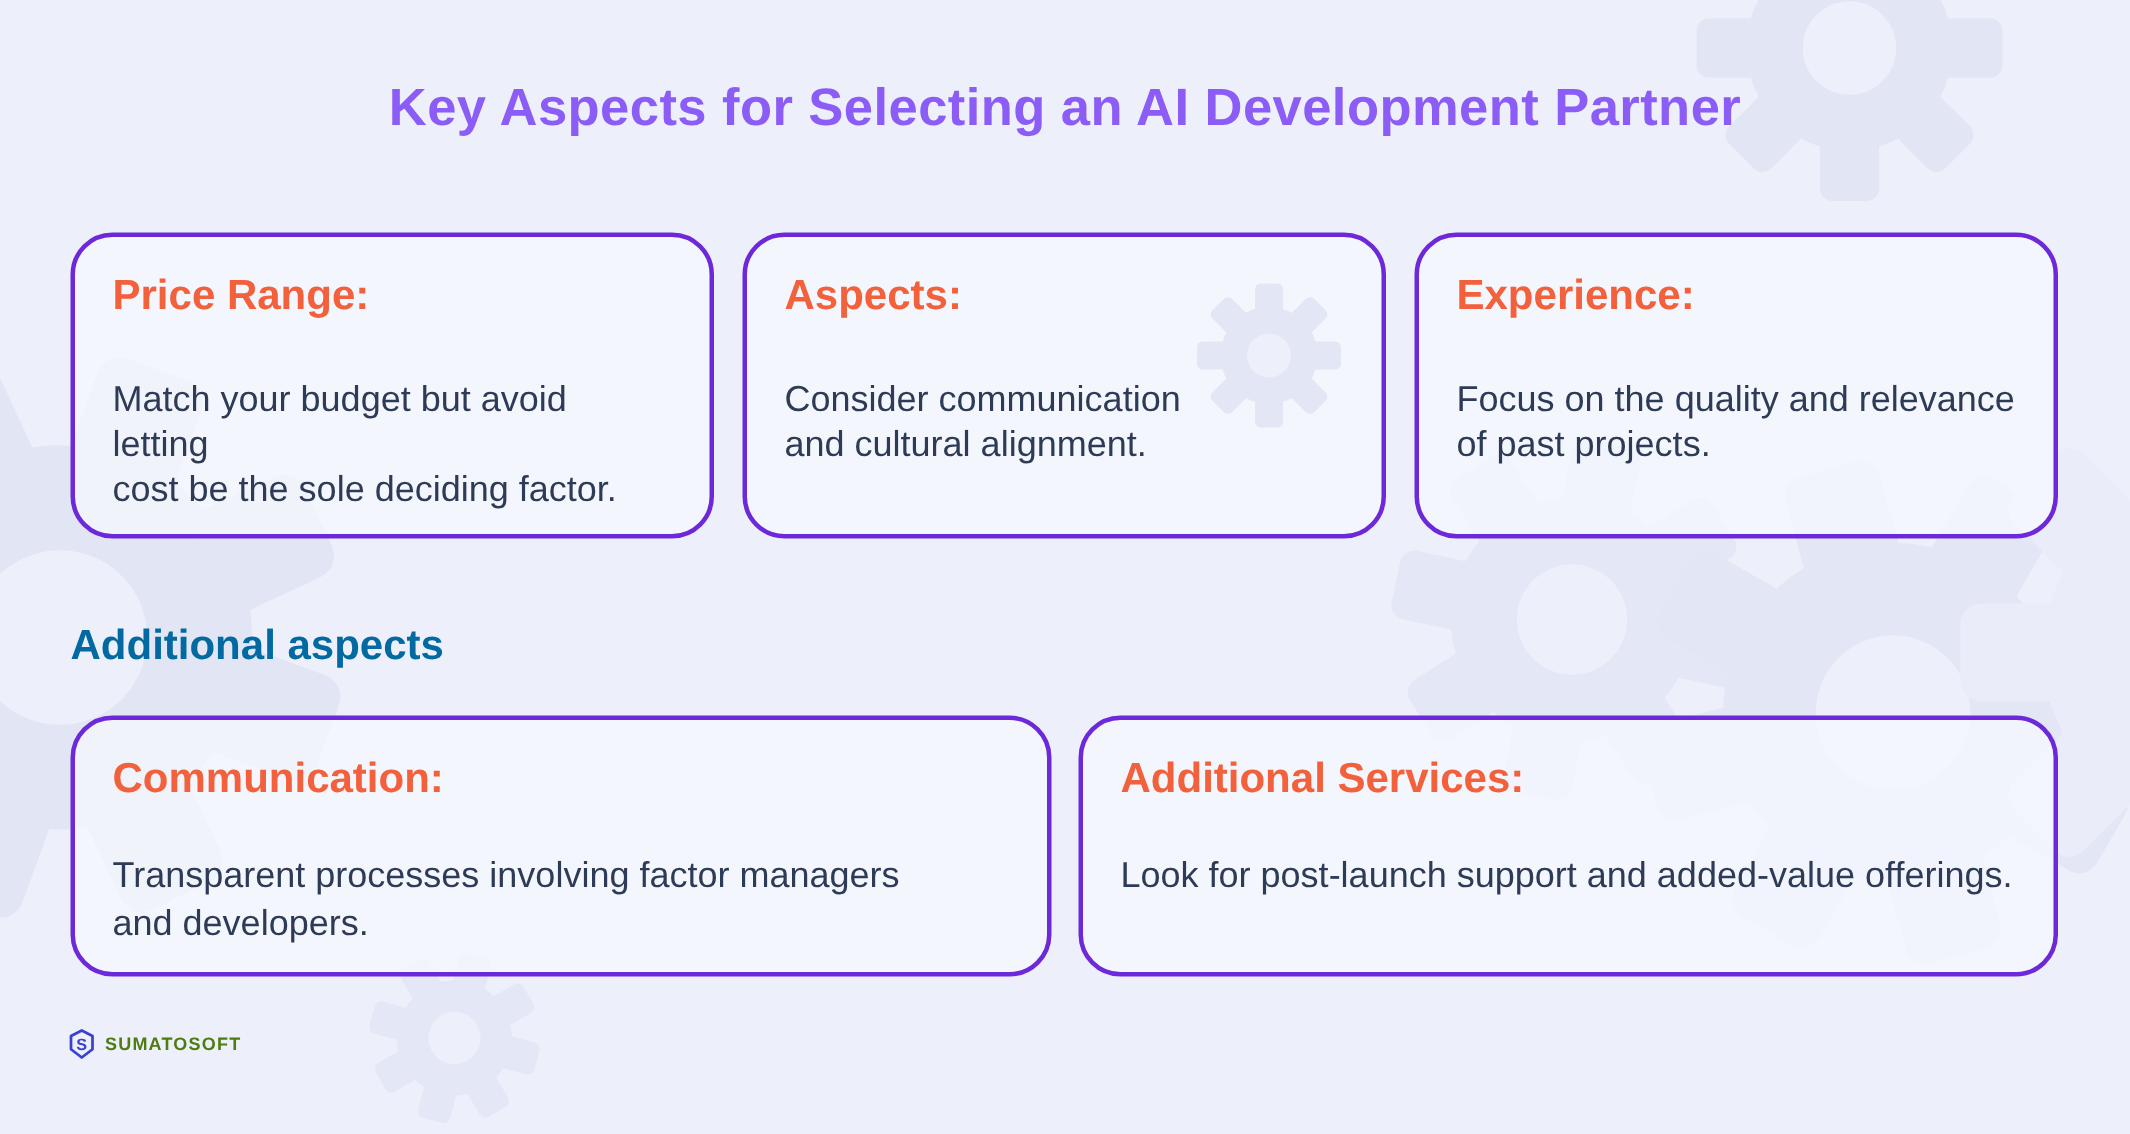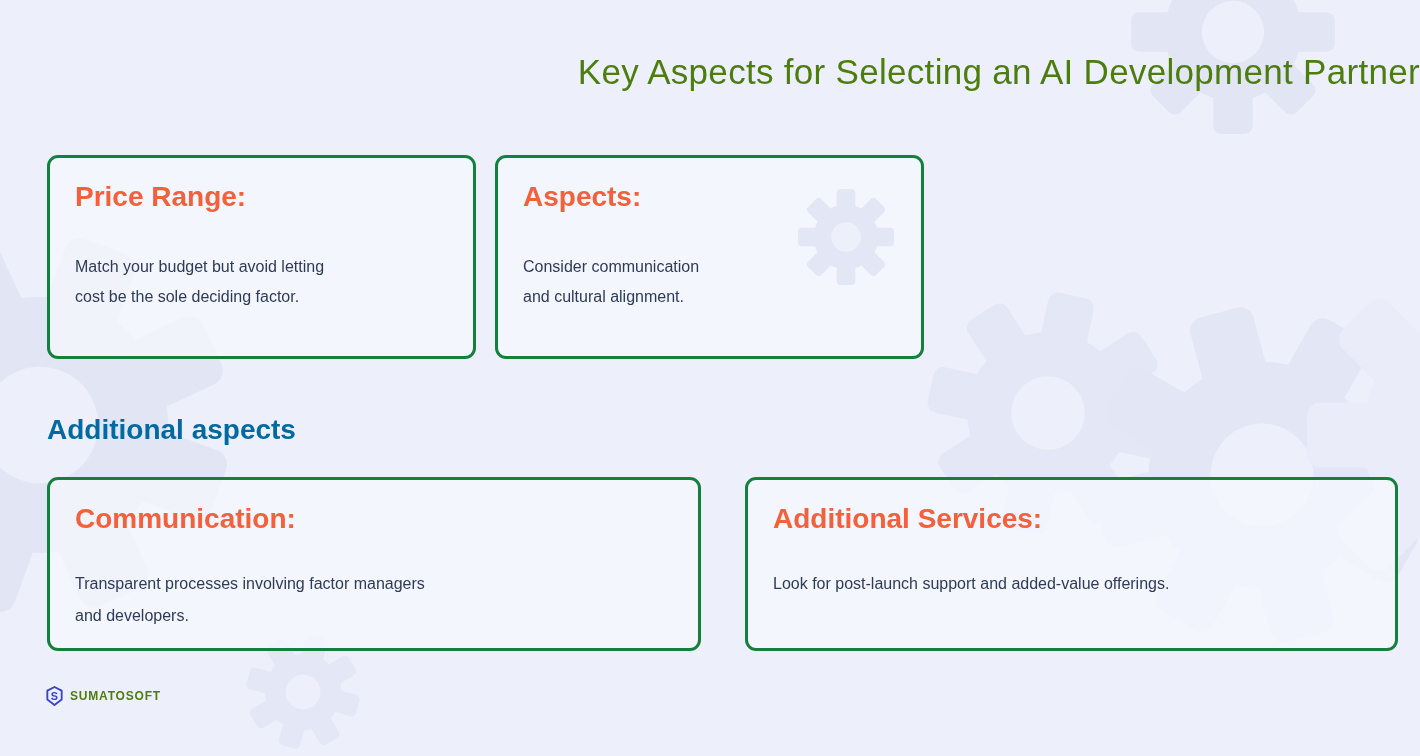--- a/index.html
+++ b/index.html
@@ -6,41 +6,41 @@
   .canvas{
     position:relative;
     width:1420px;height:756px;
     background:#edf0fa;
     overflow:hidden;
     font-family:"Liberation Sans", sans-serif;
   }
   .bg-gears{position:absolute;left:0;top:0;width:1420px;height:756px;}
   .page-title{
     position:absolute;left:0;top:52px;width:100%;
-    text-align:right;
-    font-size:35px;font-weight:400;
-    color:#4d7c0f;letter-spacing:.3px;
+    text-align:center;
+    font-size:35px;font-weight:700;
+    color:#8b5cf6;letter-spacing:.3px;
   }
   .card{
     position:absolute;box-sizing:border-box;
-    border:3px solid #15803d;border-radius:11px;
+    border:3px solid #6d28d9;border-radius:28px;
     background:rgba(246,248,253,0.74);
     padding:22px 25px;
   }
   .card-1{left:47px;top:155px;width:429px;height:204px;}
   .card-2{left:495px;top:155px;width:429px;height:204px;}
   .card-3{left:943px;top:155px;width:429px;height:204px;}
   .card-4{left:47px;top:477px;width:654px;height:174px;}
-  .card-5{left:719px;top:477px;width:653px;height:174px;margin-left:26px;}
+  .card-5{left:719px;top:477px;width:653px;height:174px;}
   .card-heading{
     font-size:28px;font-weight:700;color:#f2603c;
     line-height:34px;position:relative;z-index:2;
   }
   .card-body{
-    font-size:16px;color:#2e3b56;line-height:30px;
+    font-size:24px;color:#2e3b56;line-height:30px;
     margin-top:38px;white-space:pre-line;position:relative;z-index:2;
   }
   .card-4 .card-body{margin-top:32px;line-height:32px;}
   .card-5 .card-body{margin-top:32px;line-height:32px;}
   .card-gear{position:absolute;left:299px;top:30px;z-index:1;}
   .section-heading{
     position:absolute;left:47px;top:414px;
     font-size:28px;font-weight:700;color:#0369a1;
   }
   .footer-logo{
@@ -90,20 +90,25 @@
 
   <div class="card card-2">
     <svg class="card-gear" width="98" height="98" viewBox="-50 -50 100 100" aria-hidden="true">
       <use href="#gearshape" fill="#e3e6f5"></use>
     </svg>
     <div class="card-heading">Aspects:</div>
     <div class="card-body">Consider communication
 and cultural alignment.</div>
   </div>
 
+  <div class="card card-3">
+    <div class="card-heading">Experience:</div>
+    <div class="card-body">Focus on the quality and relevance
+of past projects.</div>
+  </div>
 
   <div class="section-heading">Additional aspects</div>
 
   <div class="card card-4">
     <div class="card-heading">Communication:</div>
     <div class="card-body">Transparent processes involving factor managers
 and developers.</div>
   </div>
 
   <div class="card card-5">

